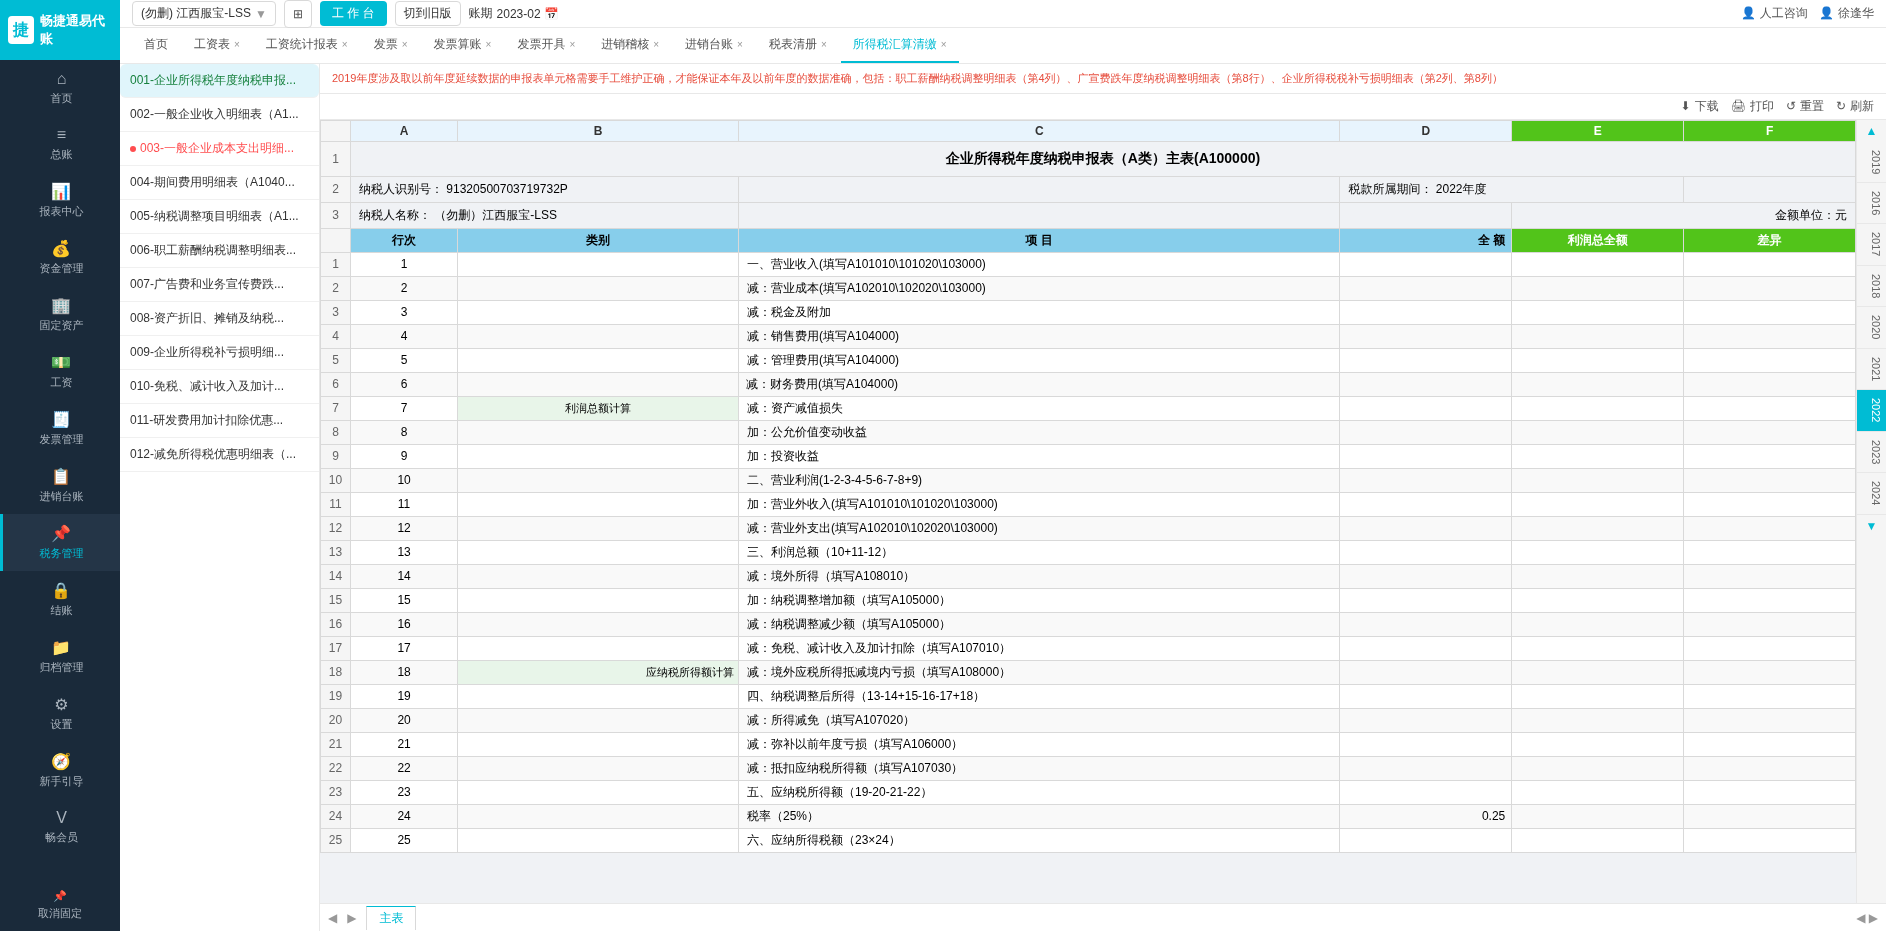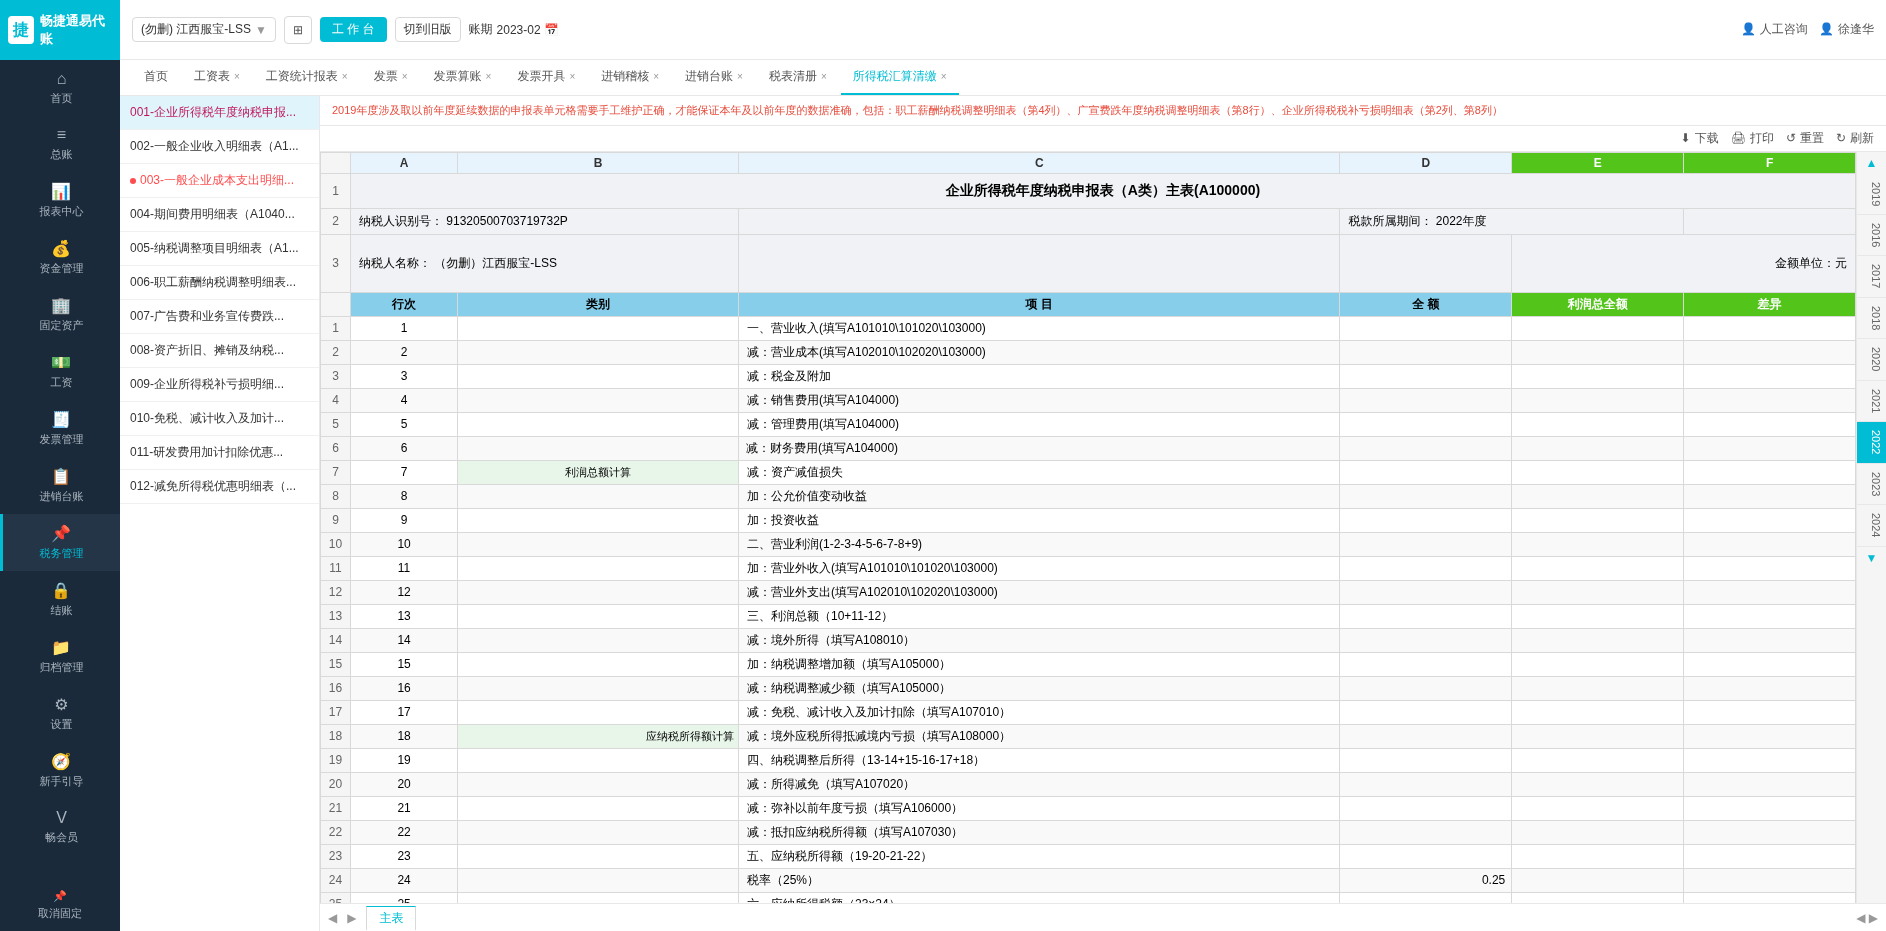--- a/index.html
+++ b/index.html
@@ -49,21 +49,21 @@
       display: flex; flex-direction: column; align-items: center;
       gap: 3px; font-size: 11px; cursor: pointer;
     }
 
     
     .main { flex: 1; display: flex; flex-direction: column; overflow: hidden; }
 
     
     .topbar {
       background: white;
-      height: 60px;
+      height: 28px;
       display: flex;
       align-items: center;
       padding: 0 12px;
       border-bottom: 1px solid #e8e8e8;
       gap: 8px;
     }
     .company-selector {
       display: flex; align-items: center; gap: 4px;
       border: 1px solid #d9d9d9; border-radius: 4px;
       padding: 3px 8px; background: white; cursor: pointer;
@@ -121,21 +121,21 @@
       overflow-y: auto;
       flex-shrink: 0;
     }
     .left-panel-item {
       padding: 8px 10px;
       font-size: 12px;
       color: #333;
       cursor: pointer;
       border-bottom: 1px solid #f0f0f0;
     }
-    .left-panel-item.active { background: #e0f5fb; color: #be185d; }
+    .left-panel-item.active { background: #e0f5fb; color: #15803d; border-radius: 6px; }
     .left-panel-item.error { color: #ff4d4f; }
     .left-panel-item .dot { display: inline-block; width: 6px; height: 6px; border-radius: 50%; margin-right: 4px; }
     .dot-error { background: #ff4d4f; }
 
     
     .right-content { flex: 1; display: flex; flex-direction: column; overflow: hidden; }
 
     
     .warning-bar {
       background: #fff;
@@ -428,34 +428,34 @@
   </td>
   <td style="padding:4px 8px;"></td>
   <td colspan="2" style="padding:4px 8px;">
     <span>税款所属期间：</span>
     <span>2022年度</span>
   </td>
   <td></td>
 </tr>
                 <tr>
   <td class="row-num-col">3</td>
-  <td colspan="2" style="padding:20px 8px;margin-top:20px;">
+  <td colspan="2" style="padding:4px 8px;margin-top:20px;">
     <span>纳税人名称：</span>
     <span>（勿删）江西服宝-LSS</span>
   </td>
   <td></td>
   <td></td>
   <td colspan="2" style="padding:4px 8px;text-align:right;">金额单位：元</td>
 </tr>
                 <tr>
   <td class="row-num-col"></td>
   <td style="background:#87ceeb;text-align:center;font-weight:bold;">行次</td>
   <td style="background:#87ceeb;text-align:center;font-weight:bold;">类别</td>
   <td style="background:#87ceeb;text-align:center;font-weight:bold;">项 目</td>
-  <td style="background:#87ceeb;text-align:center;font-weight:bold;">全 额</td>
+  <td style="background:#87ceeb;text-align:right;font-weight:bold;">全 额</td>
   <td style="background:#52c41a;color:white;text-align:center;font-weight:bold;">利润总全额</td>
   <td style="background:#52c41a;color:white;text-align:center;font-weight:bold;">差异</td>
 </tr>
                 <tr style="background: rgb(255, 255, 255);">
     <td class="row-num-col">1</td>
     <td style="text-align:center;">1</td>
     <td></td>
     <td class="project-col" style="padding:3px 8px;">一、营业收入(填写A101010\101020\103000)</td>
     <td class="amount-col"></td>
     <td class="amount-col"></td>

